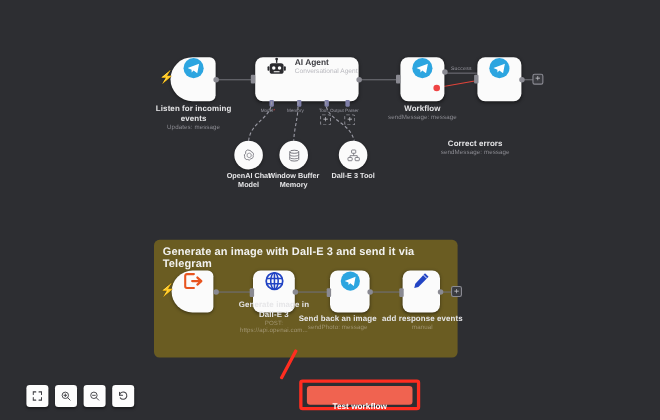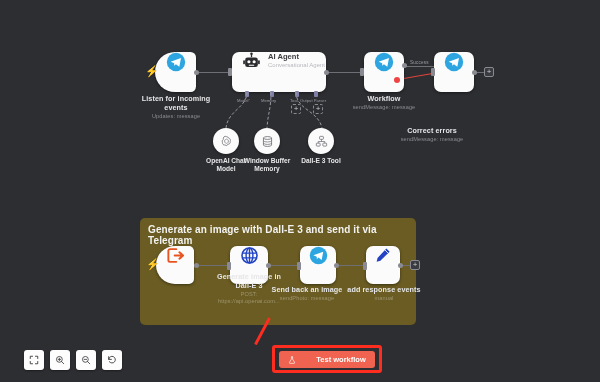--- a/index.html
+++ b/index.html
@@ -173,20 +173,21 @@
     background: #f06350;
     border: none;
     border-radius: 3px;
     color: #ffffff;
     font-size: 7.5px;
     font-family: "Liberation Sans", sans-serif;
     font-weight: bold;
     display: flex; align-items: center; justify-content: center;
     gap: 20px;
     cursor: pointer;
+    flex-direction: column;
   }
   #pointer-arrow {
     position: absolute;
     left: 268px; top: 318px;
     width: 3px; height: 30px;
     background: #ff2d20;
     transform: rotate(28deg);
     transform-origin: top center;
     border-radius: 1px;
   }

